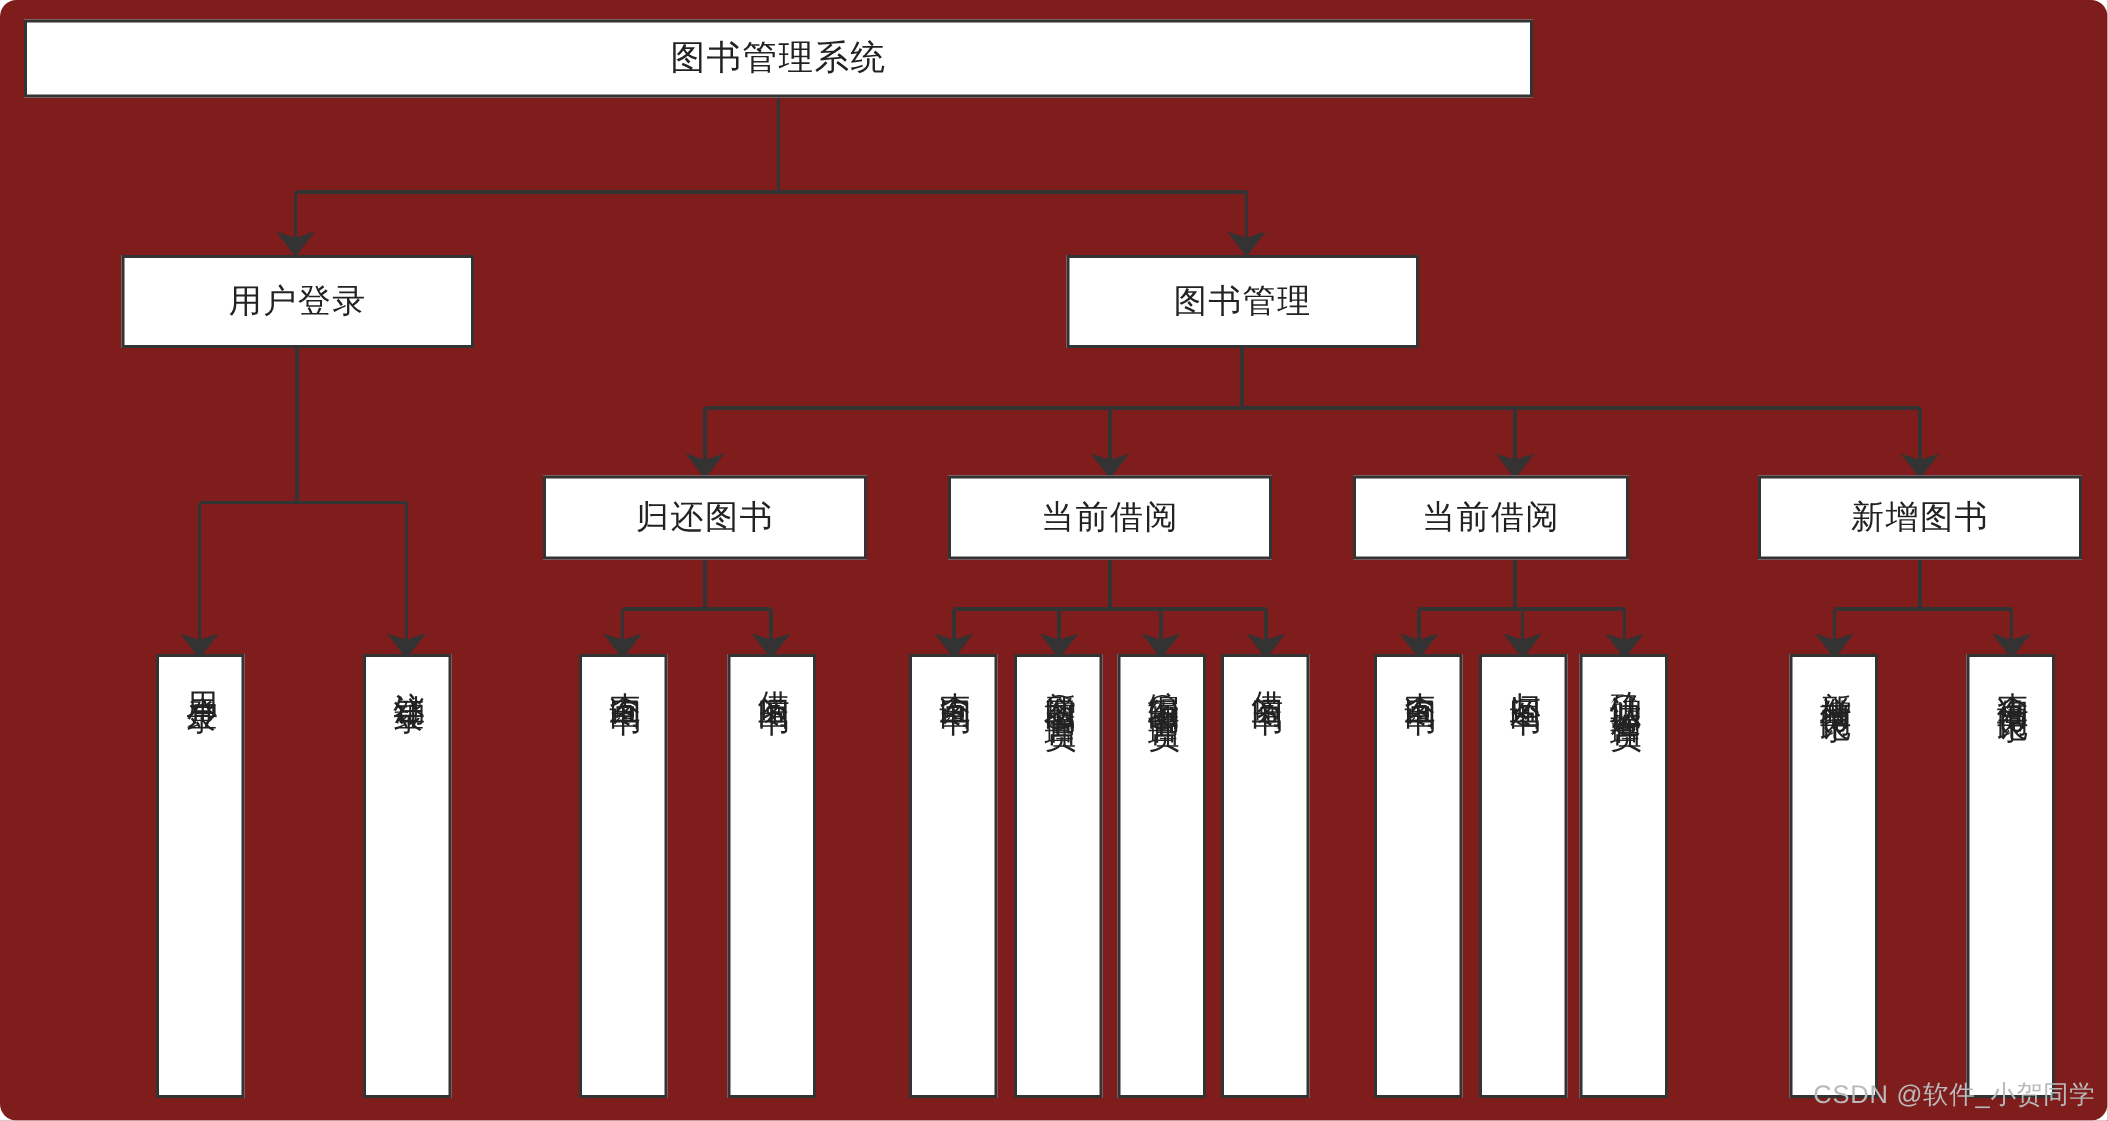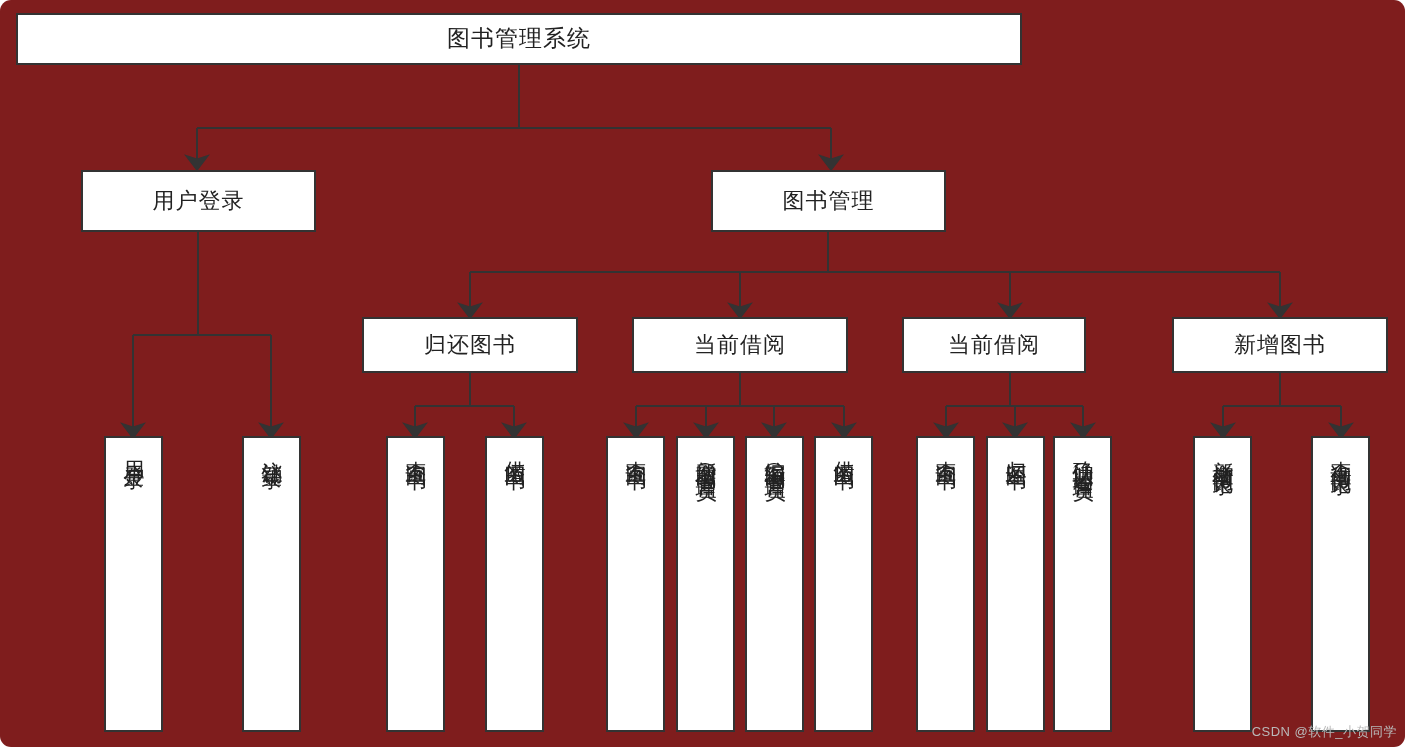--- a/index.html
+++ b/index.html
@@ -54,21 +54,21 @@
     display:block;
     white-space:pre-line;
   }
   .node.v .lbl{
     white-space:normal;
   }
   .watermark{
     position:absolute;
     right:8px;
     bottom:6px;
-    font-size:13px;
+    font-size:17px;
     color:#b9b9b9;
     letter-spacing:0.5px;
     user-select:none;
     white-space:nowrap;
   }
 </style>
 </head>
 <body>
 
 <div id="canvas">

